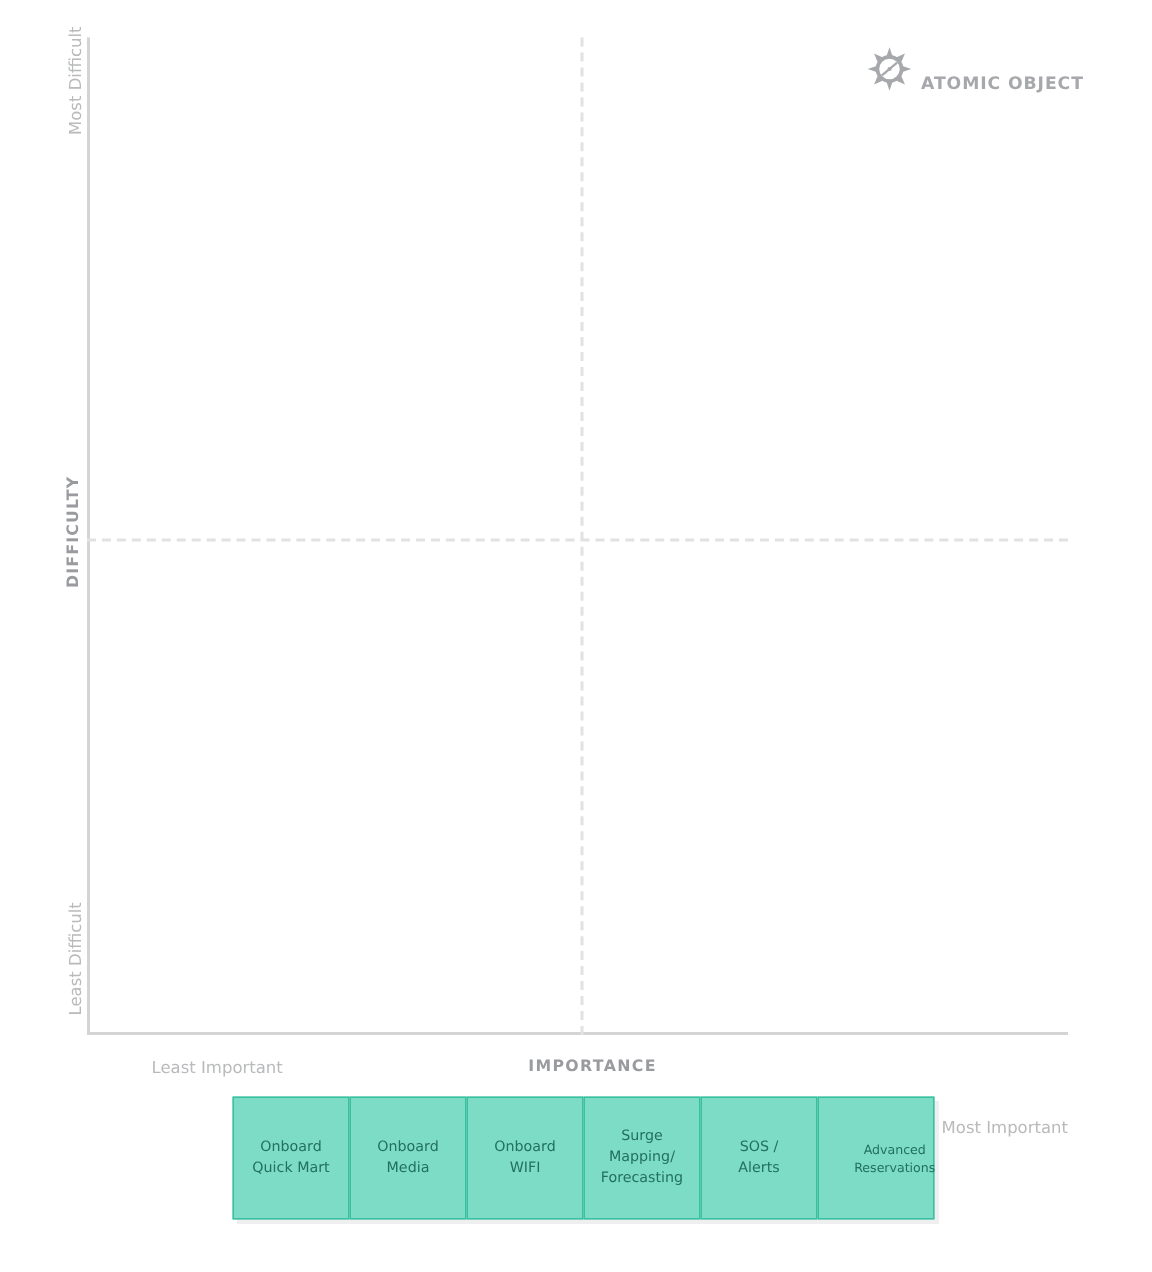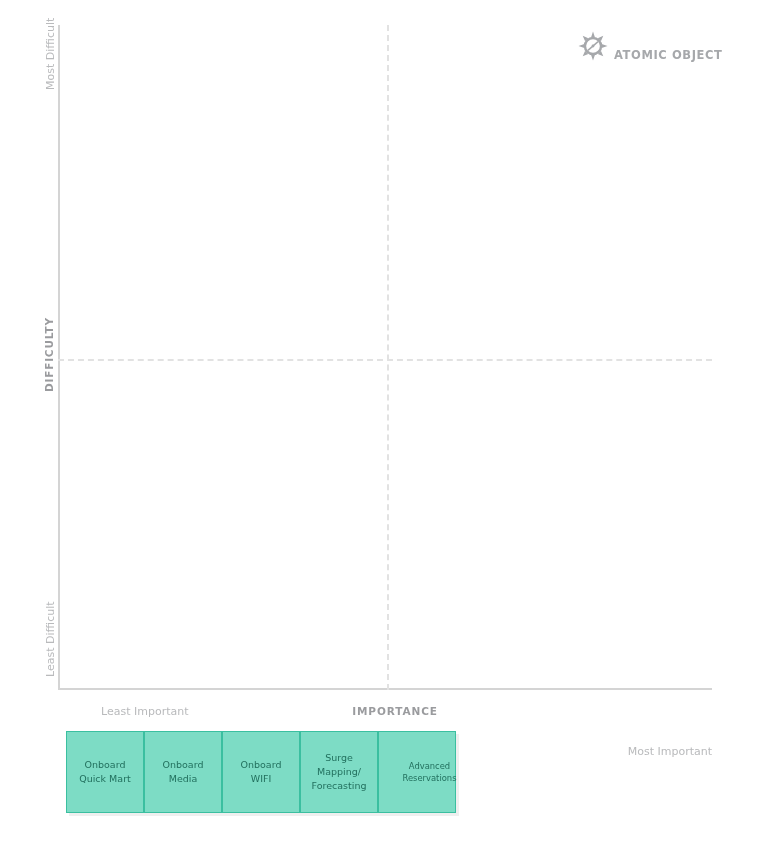--- a/index.html
+++ b/index.html
@@ -147,21 +147,21 @@
   }
 
   
   .tray {
     position: absolute;
     left: 66px;
     top: 731px;
     width: 646px;
     height: 86px;
     display: flex;
-    justify-content: flex-start;
+    justify-content: center;
     align-items: flex-start;
   }
   .card {
     position: relative;
     width: 78px;
     height: 82px;
     box-sizing: border-box;
     background: #7ddcc5;
     border: 1px solid #3bbfa0;
     box-shadow: 3px 3px 0 0 #efefef;
@@ -225,17 +225,19 @@
   <div class="tray">
     <div class="card">Onboard
 Quick Mart</div>
     <div class="card">Onboard
 Media</div>
     <div class="card">Onboard
 WIFI</div>
     <div class="card">Surge
 Mapping/
 Forecasting</div>
+    <div class="card">SOS /
+Alerts</div>
     <div class="card small">Advanced
 Reservations</div>
   </div>
 
 </div>
 
 </body></html>

